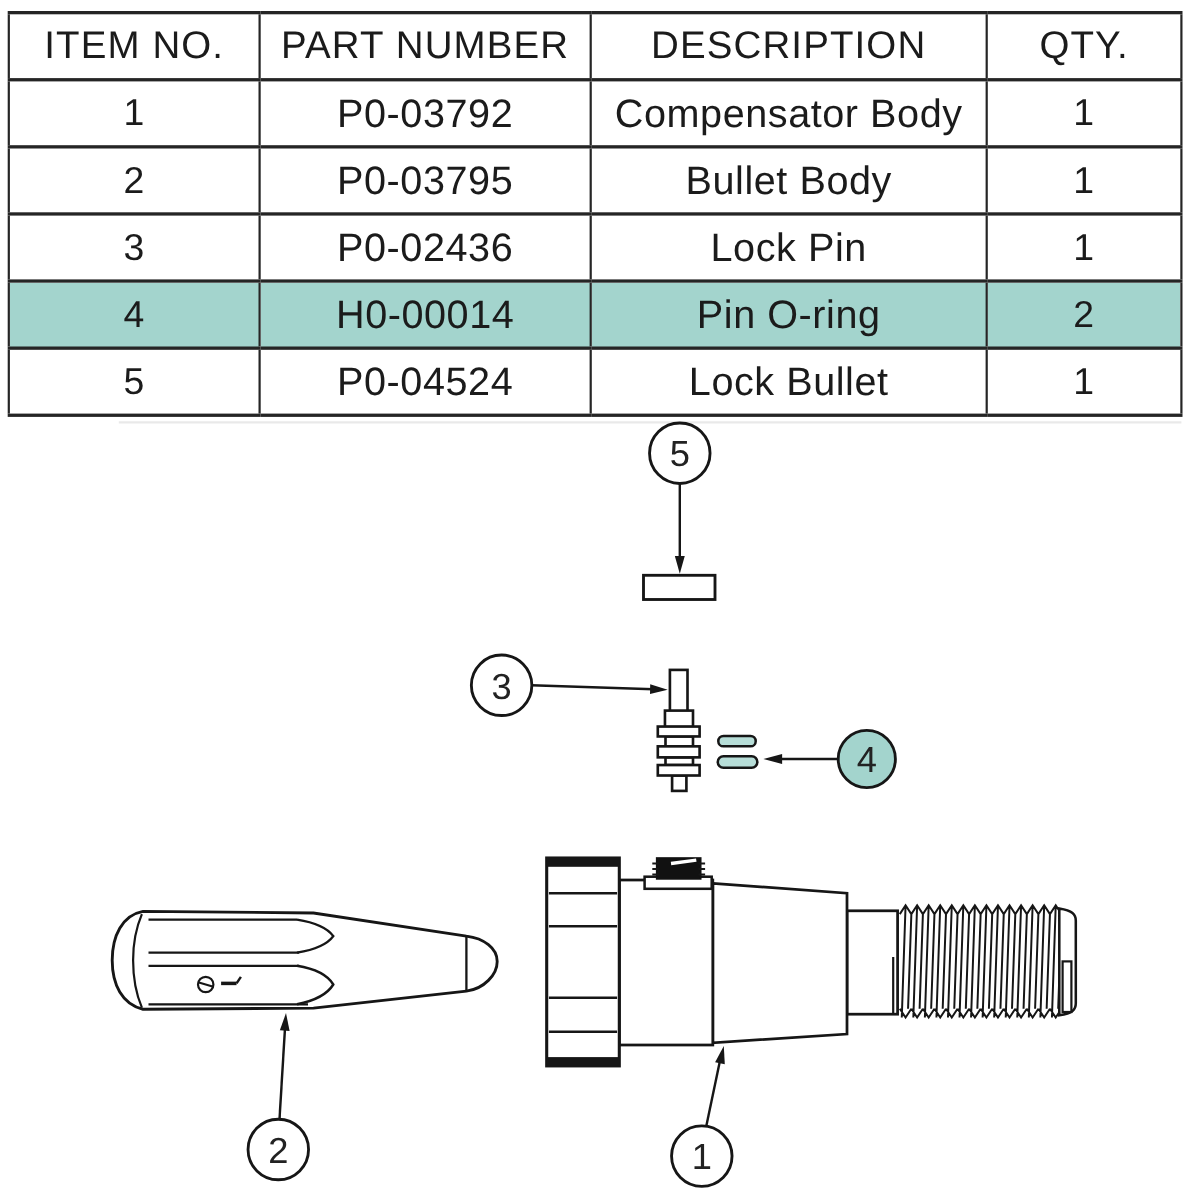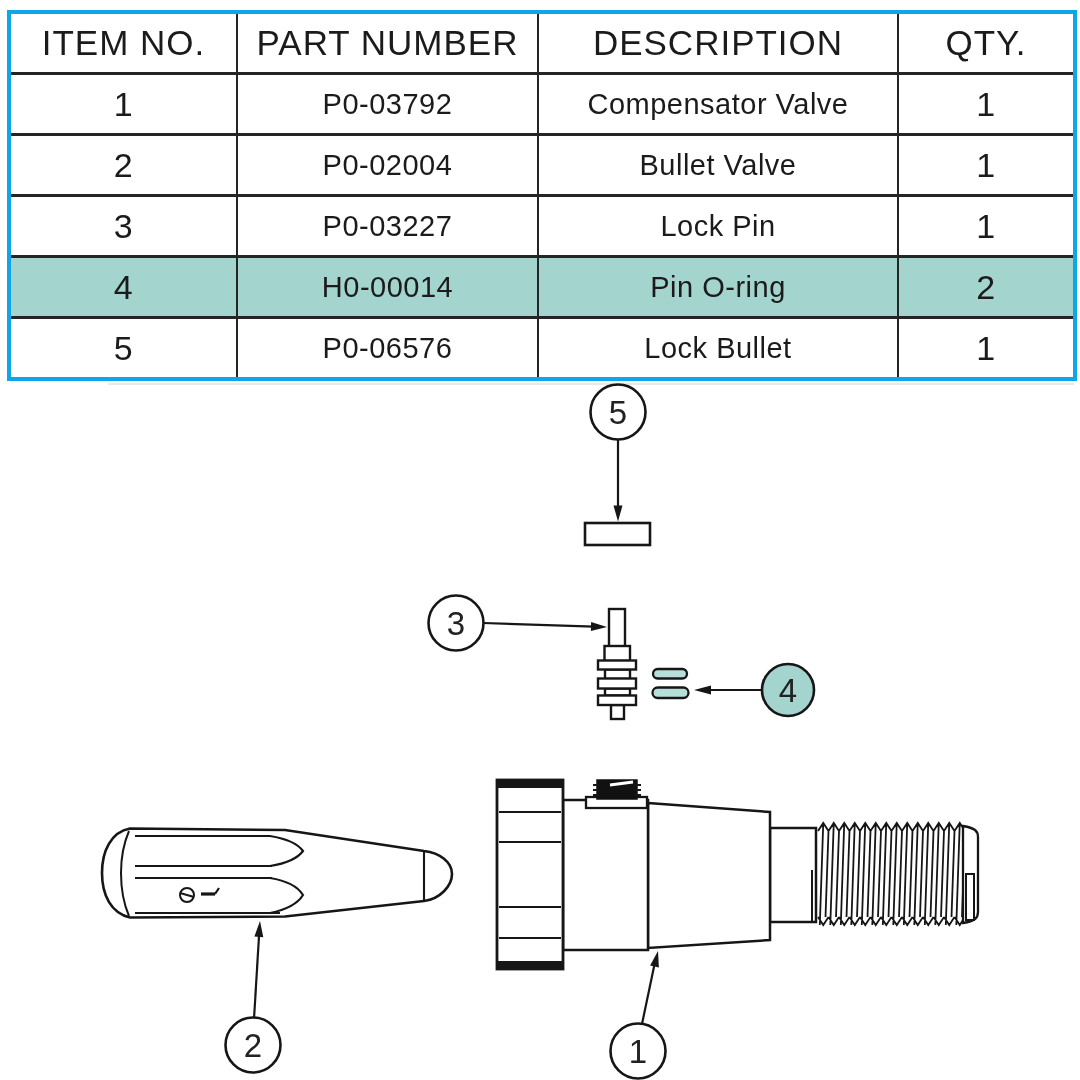--- a/index.html
+++ b/index.html
@@ -6,25 +6,25 @@
   #stage{position:relative;width:1080px;height:1080px;background:#ffffff;overflow:hidden;
          font-family:"Liberation Sans", sans-serif;color:#1b1b1b;}
   
   #bom{position:absolute;left:7px;top:10px;width:1066px;height:366px;
        border-collapse:collapse;table-layout:fixed;background:#ffffff;}
   #bom td,#bom th{border-left:2px solid #252525;border-right:2px solid #252525;
        border-top:3px solid #252525;border-bottom:3px solid #252525;
        text-align:center;vertical-align:middle;font-weight:400;
        padding:0;overflow:hidden;white-space:nowrap;}
   #bom th{font-size:35px;letter-spacing:1px;height:58px;}
-  #bom td{font-size:29px;letter-spacing:0.5px;height:58px;}
+  #bom td{font-size:36px;letter-spacing:0.5px;height:58px;}
   #bom tr{height:61px;}
   #bom .num{font-size:34px;}
   tr.highlight td{background:#a3d4cd;}
-  table{border:4px solid #0ea5e9;}
+  table{border:1px solid #0ea5e9;}
   
   #shadow-line{position:absolute;left:108px;top:383px;width:966px;height:2px;background:#e9e9e9;}
   
   #diagram{position:absolute;left:0;top:0;width:1080px;height:1080px;}
   .ln{stroke:#161616;fill:none;}
   .part{stroke:#161616;fill:#ffffff;}
   .balloon-text{font-family:"Liberation Sans",sans-serif;font-size:33px;fill:#222;
                 text-anchor:middle;}
 </style>
 </head>
@@ -42,44 +42,44 @@
     <tbody>
         <tr>
       <th>ITEM NO.</th>
       <th>PART NUMBER</th>
       <th>DESCRIPTION</th>
       <th>QTY.</th>
     </tr>
     <tr>
       <td class="num">1</td>
       <td>P0-03792</td>
-      <td>Compensator Valve</td>
+      <td>Compensator Body</td>
       <td class="num">1</td>
     </tr>
     <tr>
       <td class="num">2</td>
-      <td>P0-02004</td>
-      <td>Bullet Valve</td>
+      <td>P0-03795</td>
+      <td>Bullet Body</td>
       <td class="num">1</td>
     </tr>
     <tr>
       <td class="num">3</td>
-      <td>P0-03227</td>
+      <td>P0-02436</td>
       <td>Lock Pin</td>
       <td class="num">1</td>
     </tr>
     <tr class="highlight">
       <td class="num">4</td>
       <td>H0-00014</td>
       <td>Pin O-ring</td>
       <td class="num">2</td>
     </tr>
     <tr>
       <td class="num">5</td>
-      <td>P0-06576</td>
+      <td>P0-04524</td>
       <td>Lock Bullet</td>
       <td class="num">1</td>
     </tr>
   </tbody>
     </table>
 
   <div id="shadow-line"></div>
 
   <svg id="diagram" viewBox="0 0 1080 1080" xmlns="http://www.w3.org/2000/svg">
 

